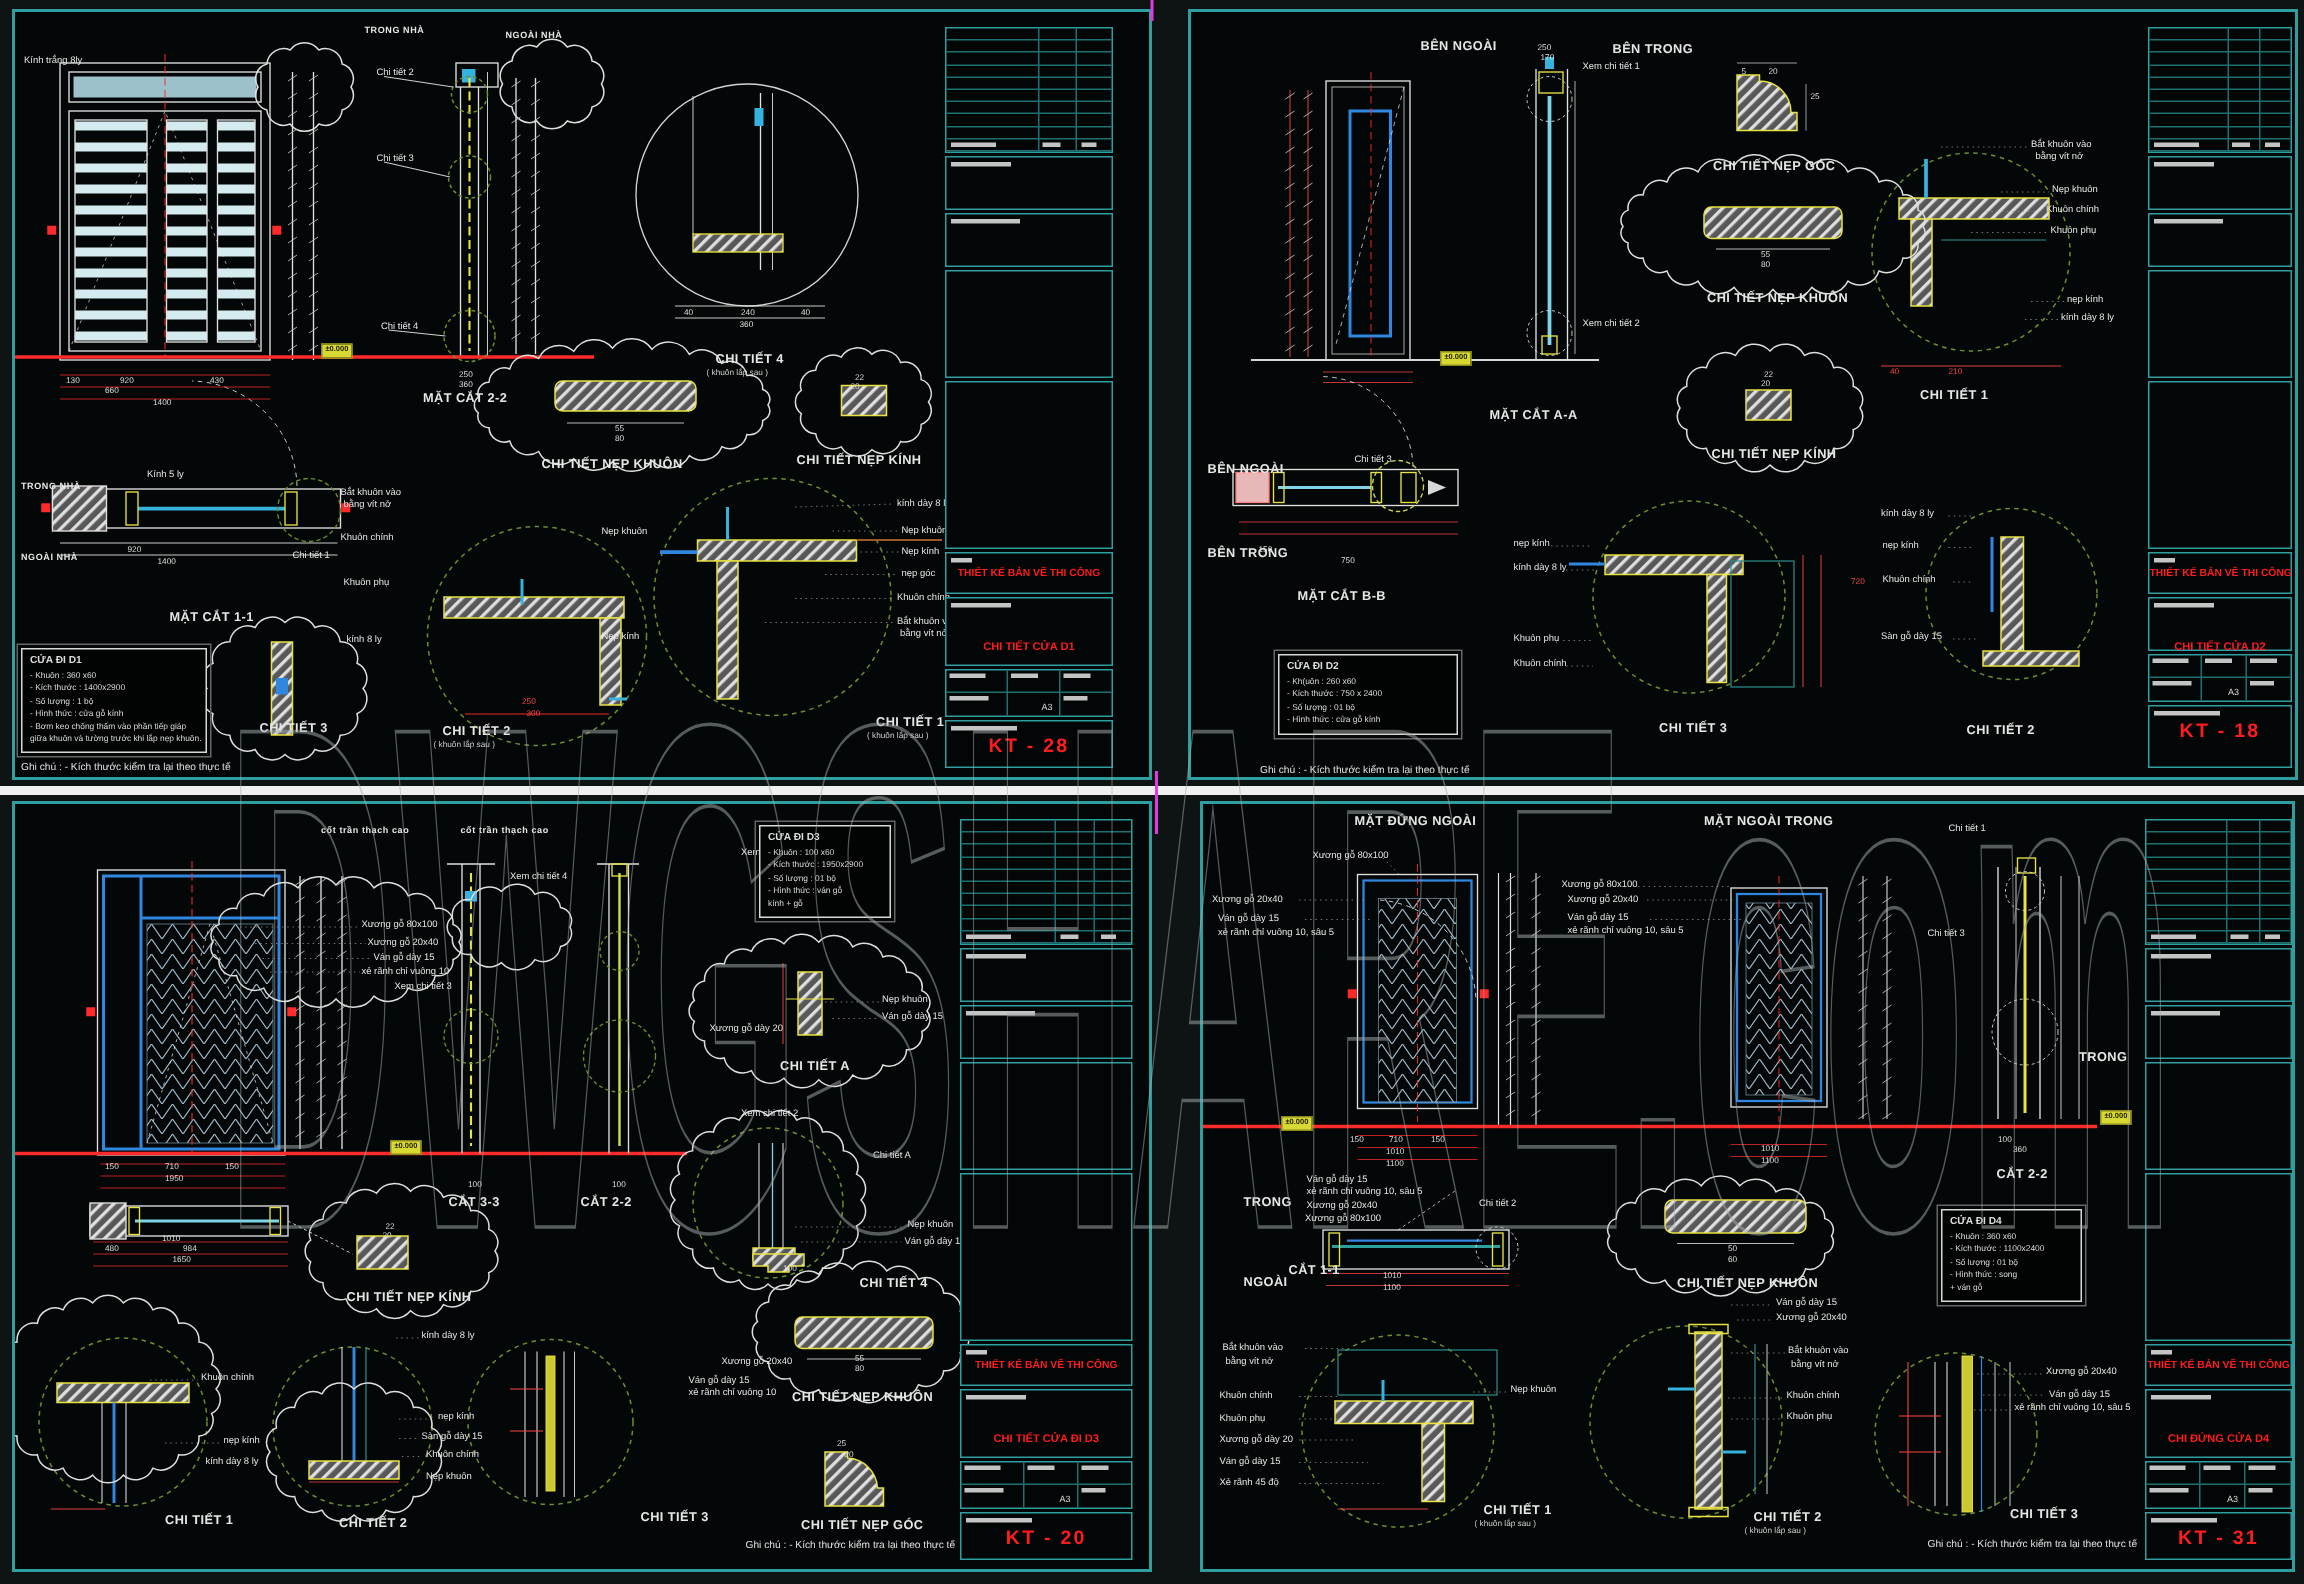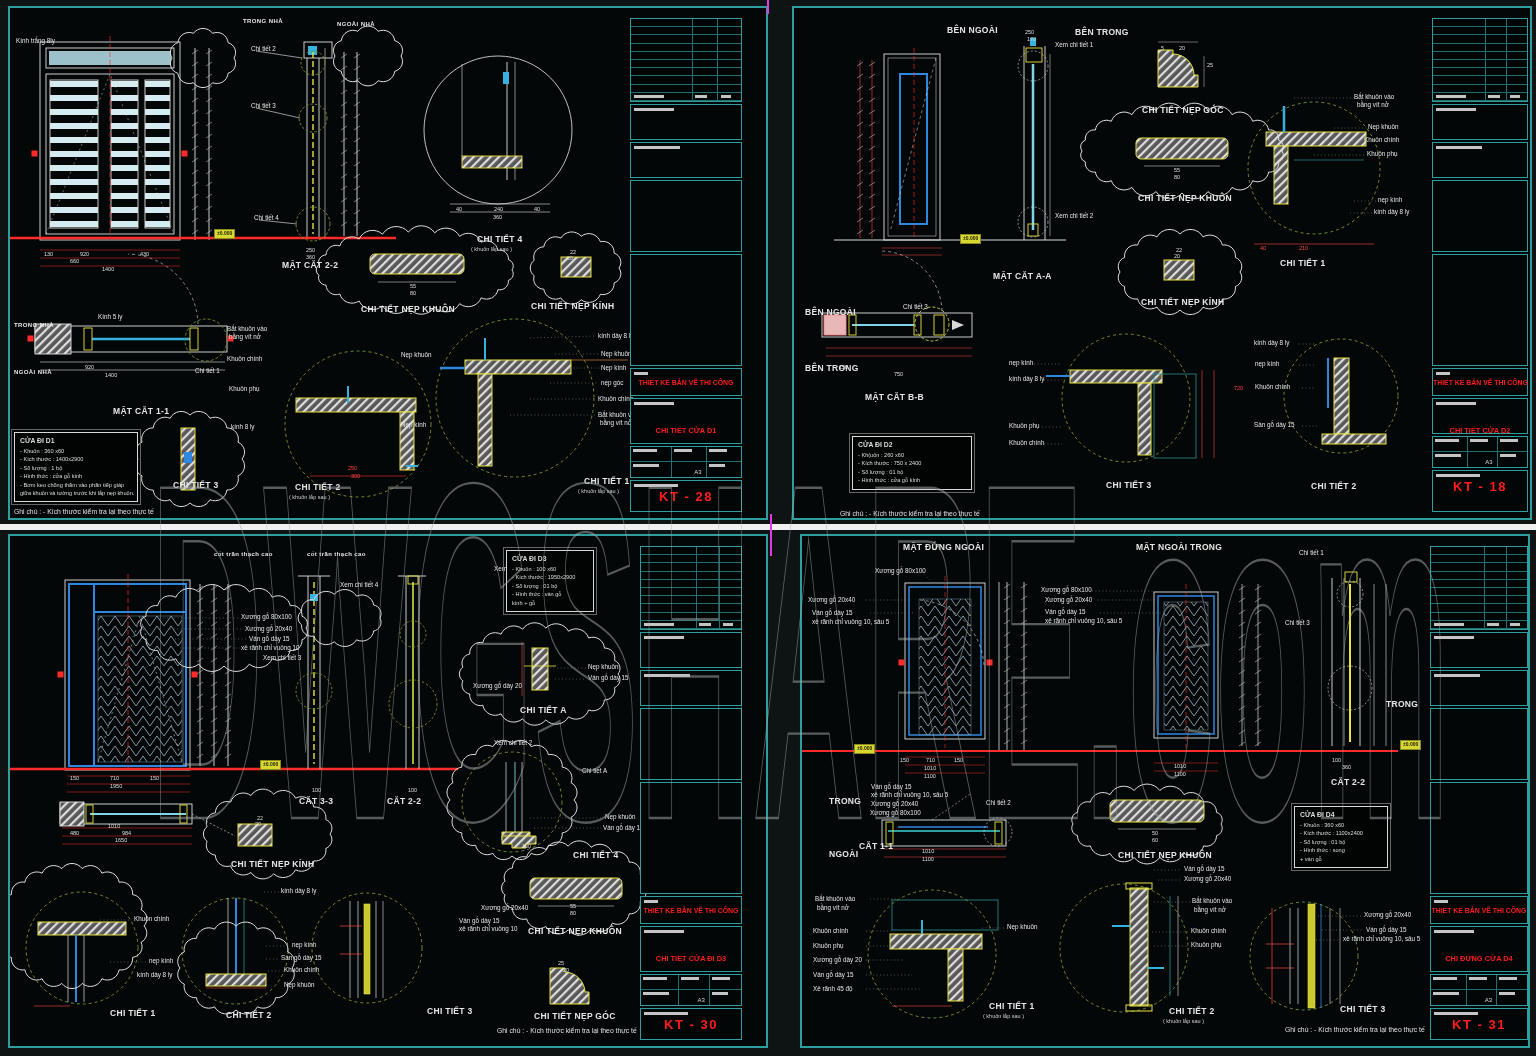--- a/index.html
+++ b/index.html
@@ -833,21 +833,21 @@
       <div class="spec" style="left: 496px; top: 14px; width: 88px;">
         <div class="sp-title">CỬA ĐI D3</div>
         <div class="sp-line">- Khuôn : 100 x60</div>
         <div class="sp-line">- Kích thước : 1950x2900</div>
         <div class="sp-line">- Số lượng : 01 bộ</div>
         <div class="sp-line">- Hình thức : ván gỗ</div>
         <div class="sp-line">               kính + gỗ</div>
       </div>
       <div class="note" style="left: 487px; top: 491px;">Ghi chú : - Kích thước kiểm tra lại theo thực tế</div>
       <span class="ym" style="left: 250px; top: 224px;">±0.000</span>
-      <div class="tb" style="left: 630px; top: 10px; width: 102px; height: 494px;">
+      <div class="tb" style="left: 630px; top: 10px; width: 115px; height: 494px;">
         <div class="tb-sec tb-table">
           <div class="tb-row"></div>
           <div class="tb-row"></div>
           <div class="tb-row"></div>
           <div class="tb-row"></div>
           <div class="tb-row"></div>
           <div class="tb-row"></div>
           <div class="tb-row"></div>
           <div class="tb-row"></div>
           <div class="tb-row"></div>
@@ -890,21 +890,21 @@
           </div>
           <div class="cell">
             <span class="a3">A3</span>
           </div>
           <div class="cell">
             <div class="rd" style="left:2px;top:2px;width:16px"></div>
           </div>
         </div>
         <div class="tb-sec" style="flex:1">
           <div class="rd" style="left:3px;top:3px;width:44px"></div>
-          <div class="tb-no">KT - 30</div>
+          <div class="tb-no">KT - 20</div>
         </div>
       </div>
     </div>
 
   <div class="sheet" id="s4" style="left:800px;top:534px;width:730px;height:514px">
     <svg width="730" height="516">
       <defs>
         <pattern id="h4" width="6" height="6" patternUnits="userSpaceOnUse" patternTransform="rotate(45)">
           <rect width="6" height="6" fill="#585858"></rect>
             <rect width="2.2" height="6" fill="#dedede"></rect>

